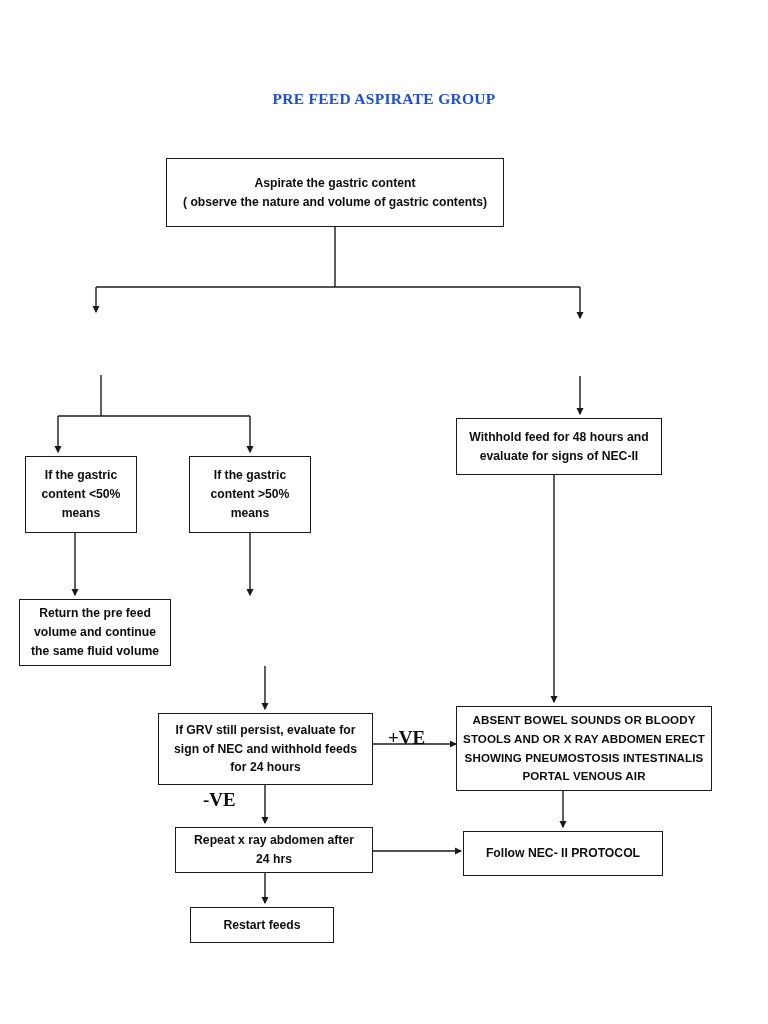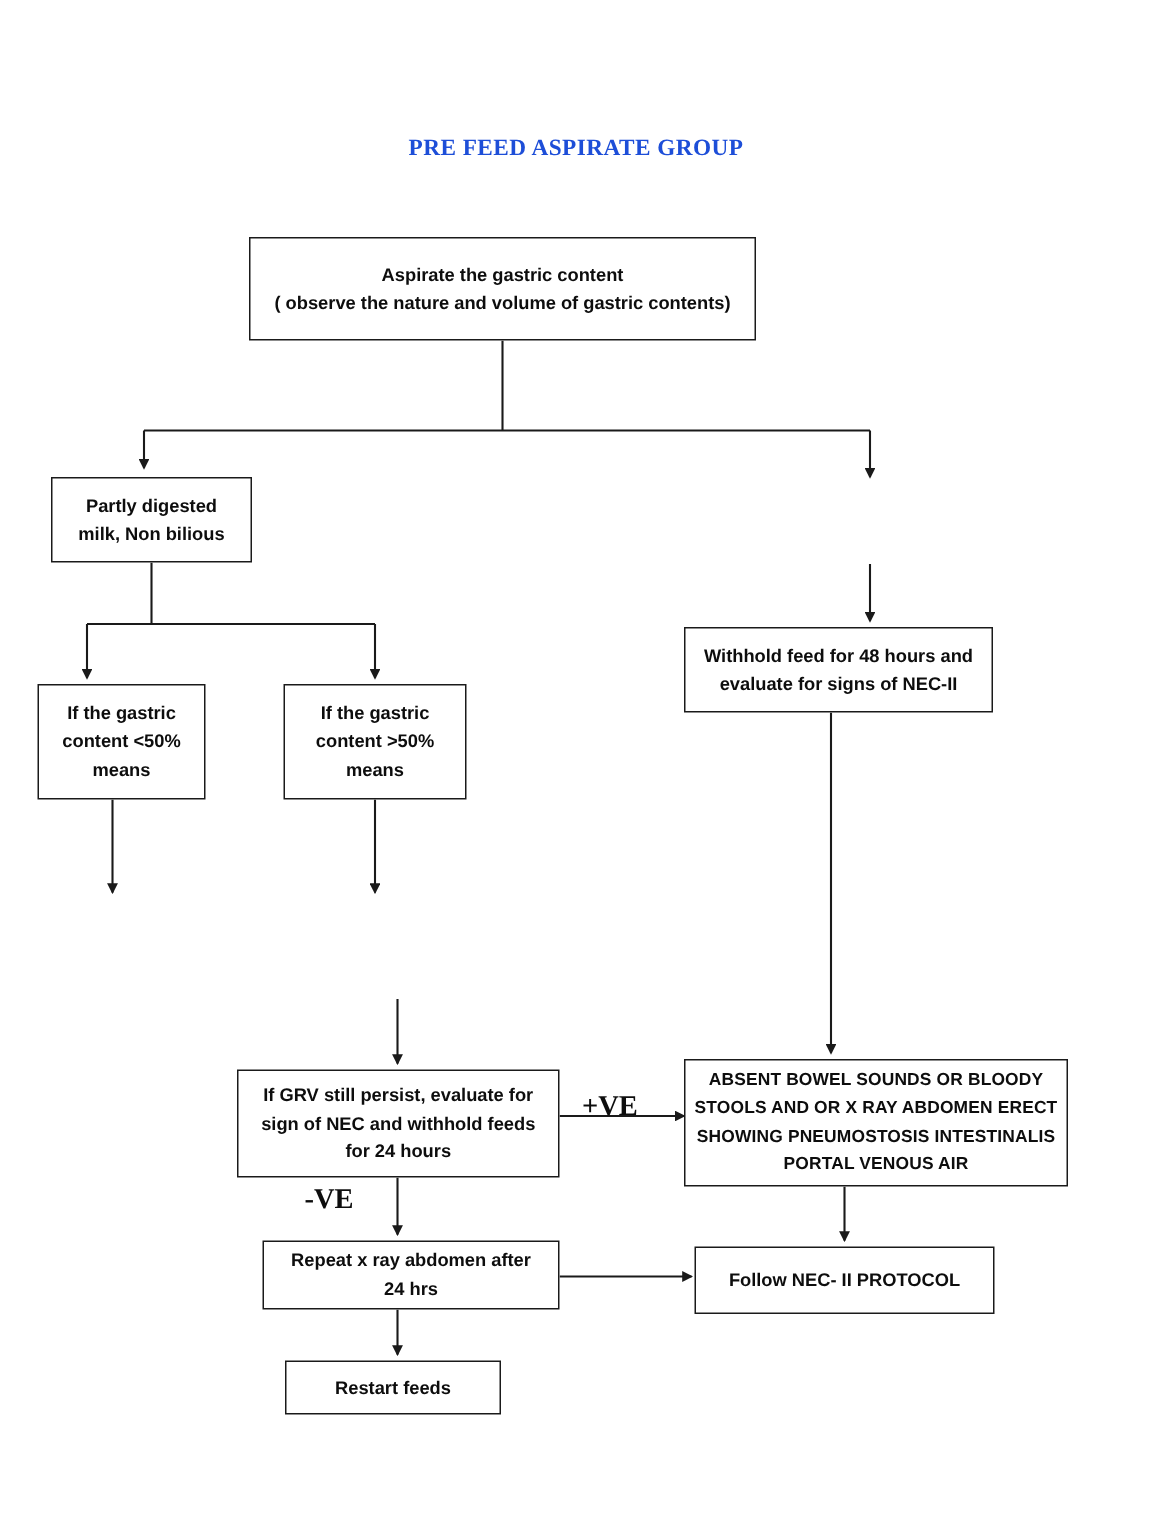--- a/index.html
+++ b/index.html
@@ -124,43 +124,44 @@
     <path d="M 373 851 L 461 851" stroke="#1a1a1a" stroke-width="1.4" fill="none" marker-end="url(#arrow)"></path>
 
     <path d="M 265 873 L 265 903" stroke="#1a1a1a" stroke-width="1.4" fill="none" marker-end="url(#arrow)"></path>
   </svg>
 
   <div class="node spaced" style="left:166px; top:158px; width:338px; height:69px;">
     <span class="ln">Aspirate the gastric content</span>
     <span class="ln">( observe the nature and volume of gastric contents)</span>
   </div>
 
-  <div class="node" style="left:34px; top:318px; width:134px; height:57px;">
-    <span class="ln">Partly digested</span>
-    <span class="ln">milk, Non bilious</span>
-  </div>
 
 
   <div class="node" style="left:456px; top:418px; width:206px; height:57px;">
     <span class="ln">Withhold feed for 48 hours and</span>
     <span class="ln">evaluate for signs of NEC-II</span>
   </div>
 
   <div class="node" style="left:25px; top:456px; width:112px; height:77px;">
     <span class="ln">If the gastric</span>
     <span class="ln">content &lt;50%</span>
     <span class="ln">means</span>
   </div>
 
   <div class="node" style="left:189px; top:456px; width:122px; height:77px;">
     <span class="ln">If the gastric</span>
     <span class="ln">content &gt;50%</span>
     <span class="ln">means</span>
   </div>
 
+  <div class="node" style="left:19px; top:599px; width:152px; height:67px;">
+    <span class="ln">Return the pre feed</span>
+    <span class="ln">volume and continue</span>
+    <span class="ln">the same fluid volume</span>
+  </div>
 
 
   <div class="node" style="left:158px; top:713px; width:215px; height:72px;">
     <span class="ln">If GRV still persist, evaluate for</span>
     <span class="ln">sign of NEC and withhold feeds</span>
     <span class="ln">for 24 hours</span>
   </div>
 
   <div class="node caps" style="left:456px; top:706px; width:256px; height:85px;">
     <span class="ln">ABSENT BOWEL SOUNDS OR BLOODY</span>

